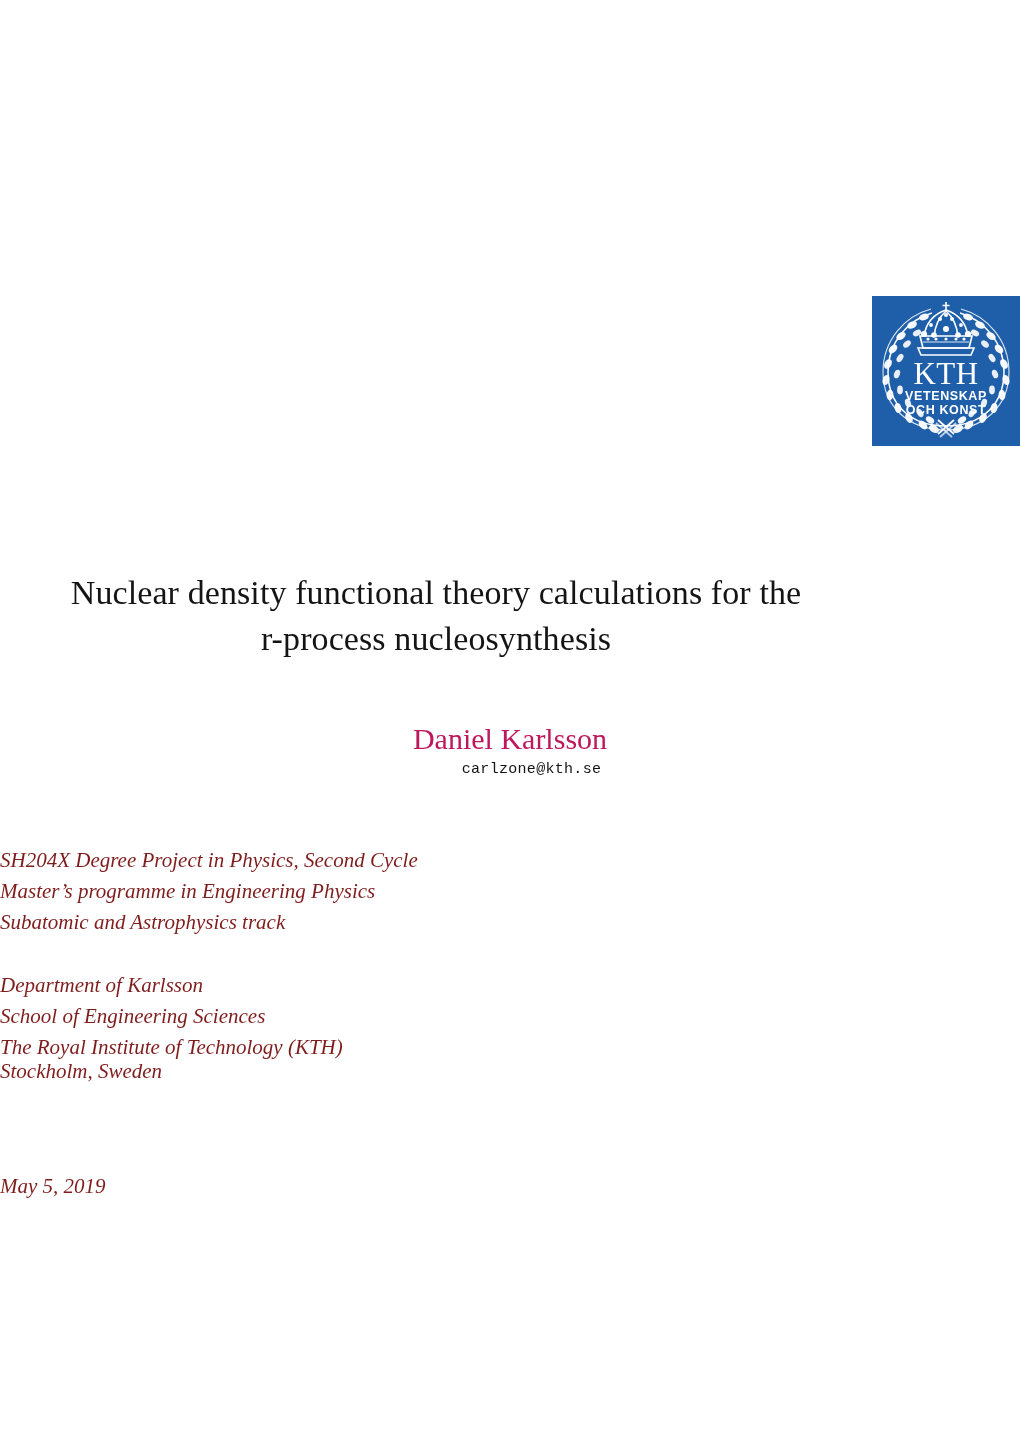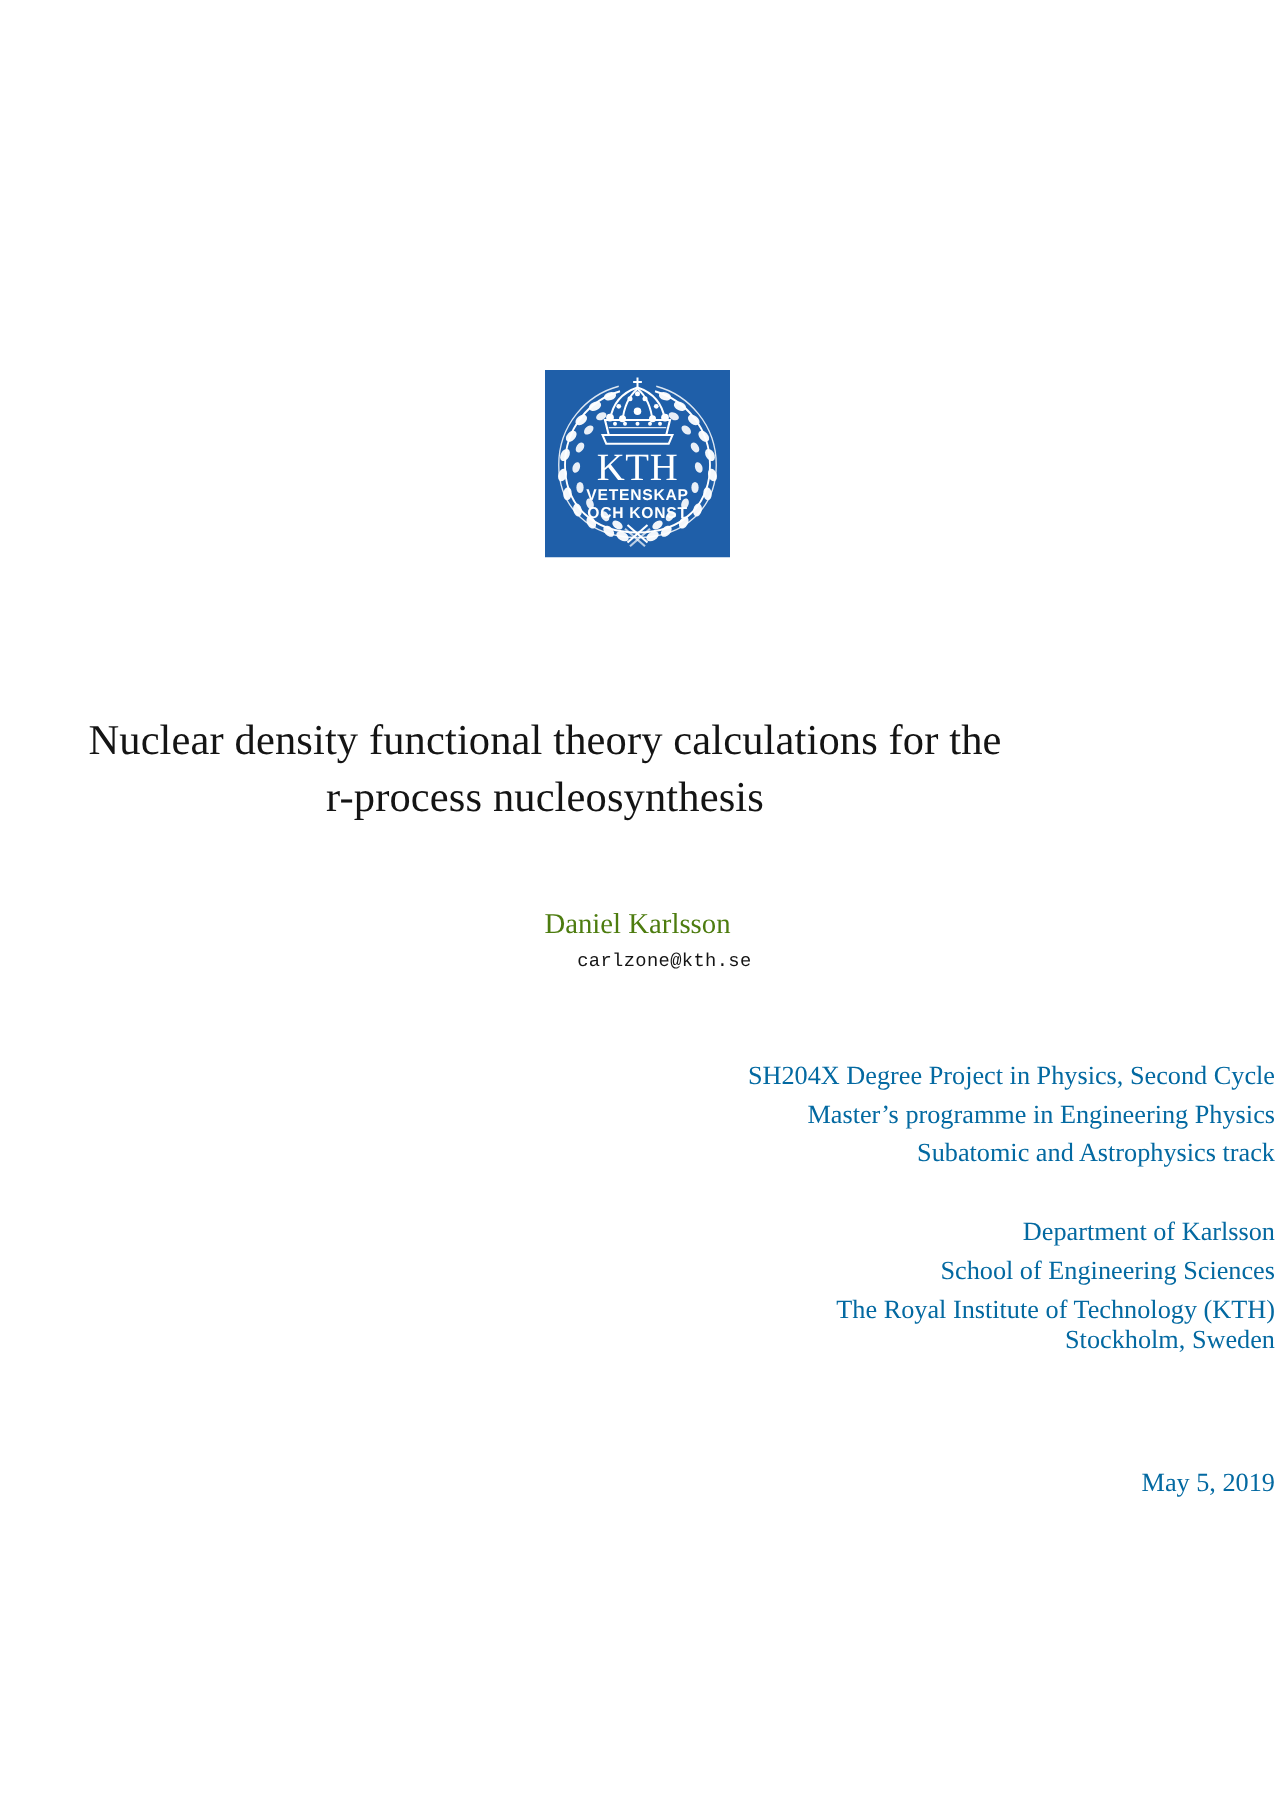--- a/index.html
+++ b/index.html
@@ -26,21 +26,21 @@
     background: #ffffff;
   }
 
   
   .logo-block {
     position: absolute;
     top: 296px;
     left: 0;
     width: 1020px;
     display: flex;
-    justify-content: center;
+    justify-content: flex-end;
   }
   .kth-logo {
     width: 148px;
     height: 150px;
     display: block;
   }
 
   
   .title-block {
     position: absolute;
@@ -64,43 +64,44 @@
 
   
   .author-block {
     position: absolute;
     top: 724px;
     left: 0;
     width: 1020px;
     text-align: center;
   }
   .author-name {
-    font-size: 23px;
+    font-size: 30px;
     line-height: 30px;
-    color: #4d7c0f;
+    color: #be185d;
   }
   .author-email {
     margin-top: 6px;
     font-family: "Liberation Mono", "DejaVu Sans Mono", monospace;
     font-size: 15px;
     line-height: 20px;
     letter-spacing: 0.3px;
     color: #141414;
     padding-left: 43px;
   }
 
   
   .meta-block {
     position: absolute;
     left: 0;
     width: 1020px;
-    text-align: right;
+    text-align: left;
     font-size: 21px;
     line-height: 31px;
-    color: #0369a1;
+    color: #7f1d1d;
+    font-style: italic;
   }
   .meta-block .mline { display: block; }
 
   #program-block  { top: 845px; }
   #supervisor-block { top: 970px; }
   #location-block { top: 1056px; }
   #date-block { top: 1171px; }
 </style>
 </head>
 <body>

